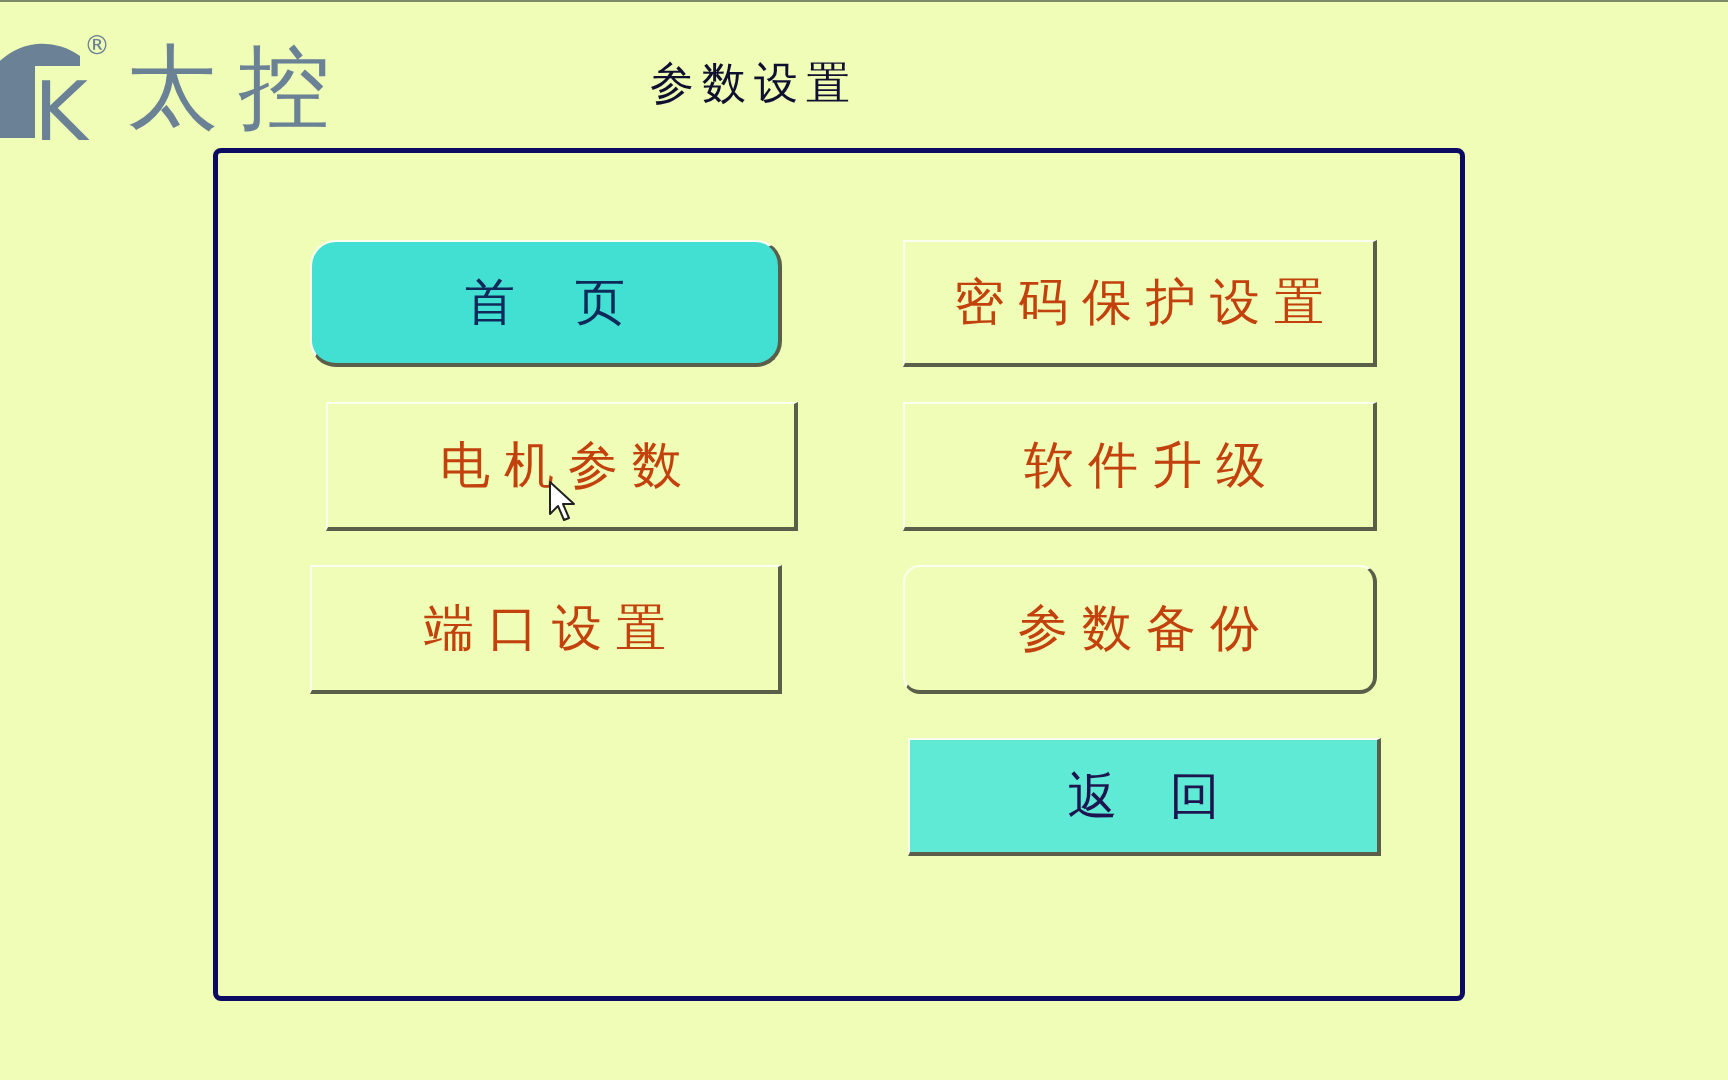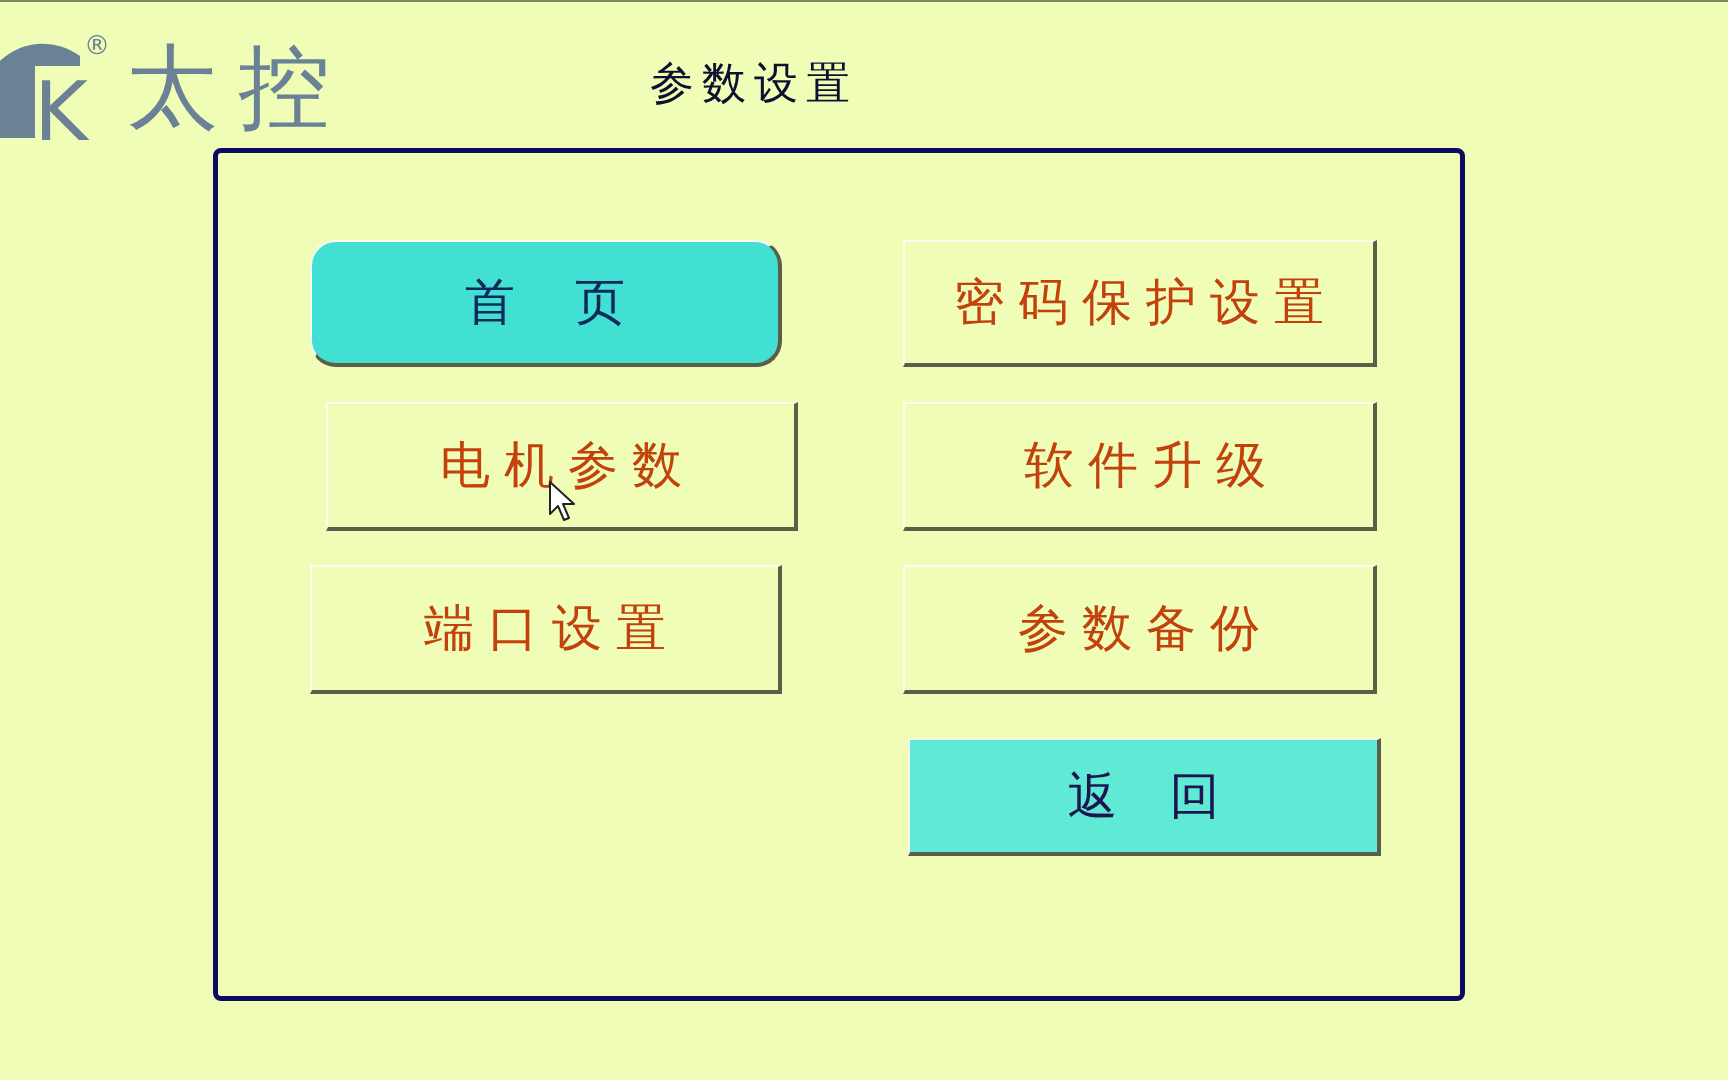--- a/index.html
+++ b/index.html
@@ -32,21 +32,21 @@
       display: flex; align-items: center; justify-content: center;
       font-size: 50px; color: #c2410c; letter-spacing: 14px; cursor: pointer; white-space: nowrap;
     }
     .btn .label { padding-left: 14px; }
     .btn-home { left: 310px; top: 240px; width: 472px; height: 127px; background: #42E0D3; color: #0f2a5a; letter-spacing: 60px; border-radius: 26px; }
     .btn-home .label { padding-left: 60px; }
     .btn-motor { left: 310px; top: 402px; width: 472px; height: 129px; margin-left: 16px; }
     .btn-port { left: 310px; top: 565px; width: 472px; height: 129px; justify-content: center; }
     .btn-password { left: 903px; top: 240px; width: 474px; height: 127px; }
     .btn-software { left: 903px; top: 402px; width: 474px; height: 129px; padding-left: 12px; }
-    .btn-backup { left: 903px; top: 565px; width: 474px; height: 129px; }
+    .btn-backup { left: 903px; top: 565px; width: 474px; height: 129px; border-radius: 17px; }
     .btn-return { left: 908px; top: 738px; width: 473px; height: 118px; background: #5eead4; color: #1e1450; letter-spacing: 52px; }
     .btn-return .label { padding-left: 52px; }
     .cursor { position: absolute; left: 548px; top: 480px; width: 30px; height: 44px; }
   </style>
 </head>
 <body>
 
 <div class="top-line"></div>
 
 <div class="logo">

